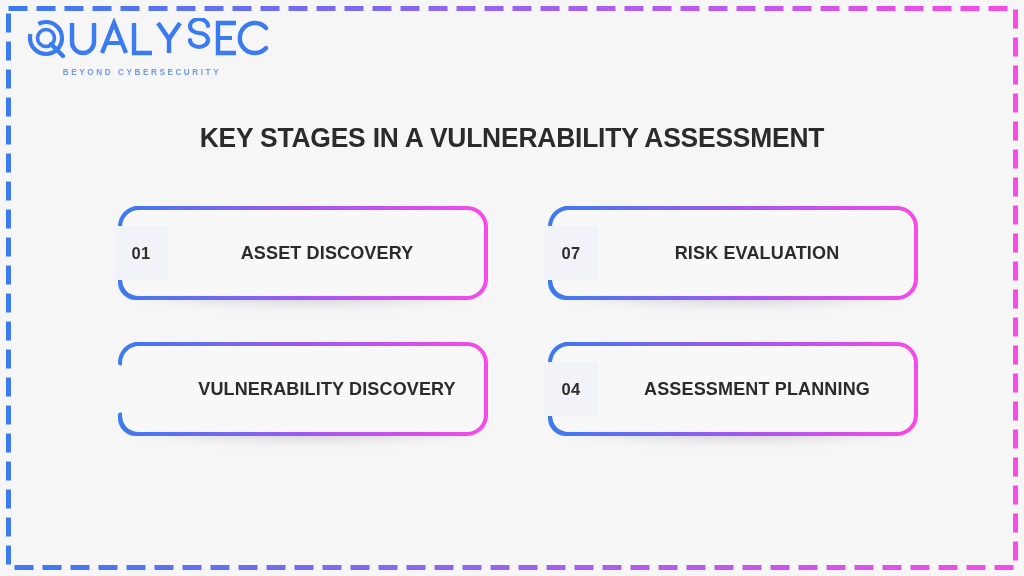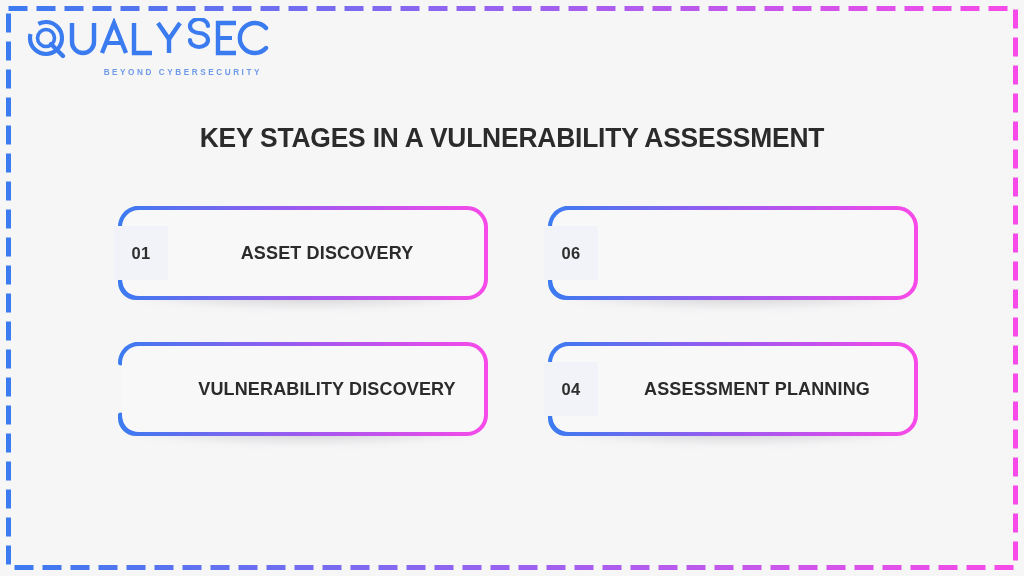--- a/index.html
+++ b/index.html
@@ -34,21 +34,21 @@
     top: 18px;
     width: 260px;
   }
 
   #logo-wordmark {
     display: block;
   }
 
   #logo-tagline {
     display: block;
-    text-align: right;
+    text-align: center;
     font-size: 8.2px;
     font-weight: 700;
     letter-spacing: 2.55px;
     color: #6f9ae8;
     margin-top: 2px;
     padding-right: 20px;
     white-space: nowrap;
   }
 
   
@@ -227,21 +227,22 @@
         <linearGradient id="ring3" x1="0" y1="0" x2="370" y2="0" gradientUnits="userSpaceOnUse">
           <stop offset="0" stop-color="#3b7bf0"></stop>
           <stop offset="0.52" stop-color="#a257ef"></stop>
           <stop offset="1" stop-color="#f84ae8"></stop>
         </linearGradient>
       </defs>
       <path d="M18 2.5 H349 a18.5 18.5 0 0 1 18.5 18.5 V73 a18.5 18.5 0 0 1 -18.5 18.5 H18 a15.5 15.5 0 0 1 -15.5 -15.5 V73" stroke="url(#ring3)" stroke-width="5" fill="none" stroke-linecap="round"></path>
       <path d="M2.5 21 a18.5 18.5 0 0 1 15.5 -18.5" stroke="url(#ring3)" stroke-width="5" fill="none" stroke-linecap="round"></path>
     </svg>
     <div class="card-face"></div>
-    <div class="card-number">06</div>
+    <div class="card-number">07</div>
+    <div class="card-label">RISK EVALUATION</div>
   </div>
 
   <div class="stage-card">
     <div class="card-shadow"></div>
     <svg class="card-ring" width="370" height="94" viewBox="0 0 370 94" fill="none">
       <defs>
         <linearGradient id="ring2" x1="0" y1="0" x2="370" y2="0" gradientUnits="userSpaceOnUse">
           <stop offset="0" stop-color="#3b7bf0"></stop>
           <stop offset="0.52" stop-color="#a257ef"></stop>
           <stop offset="1" stop-color="#f84ae8"></stop>

